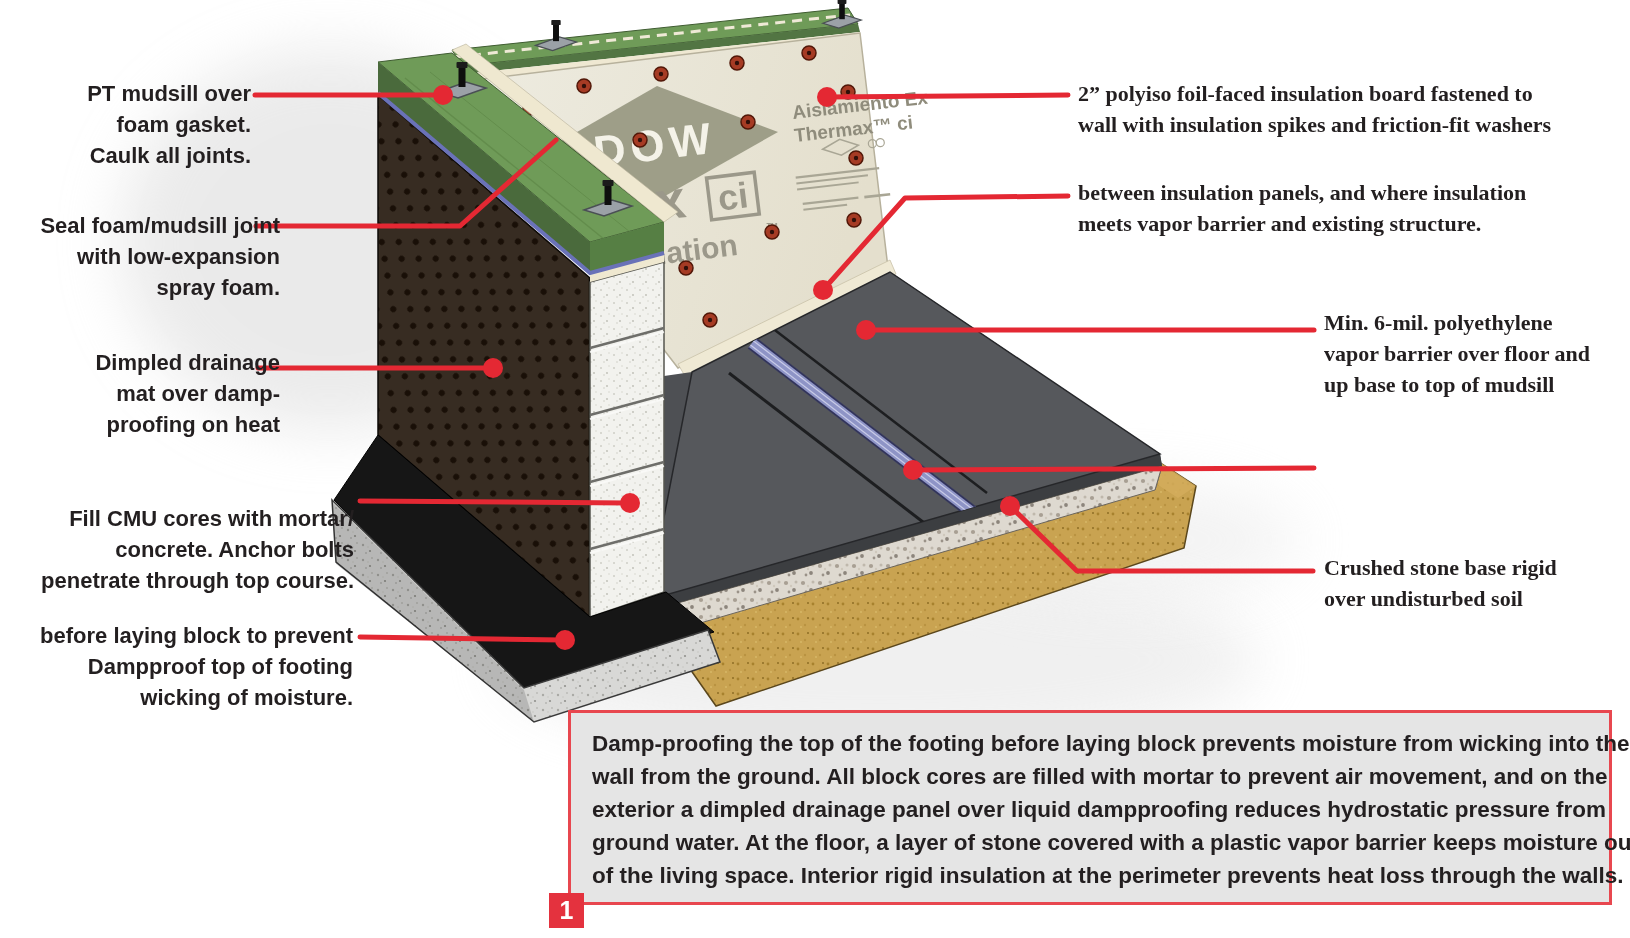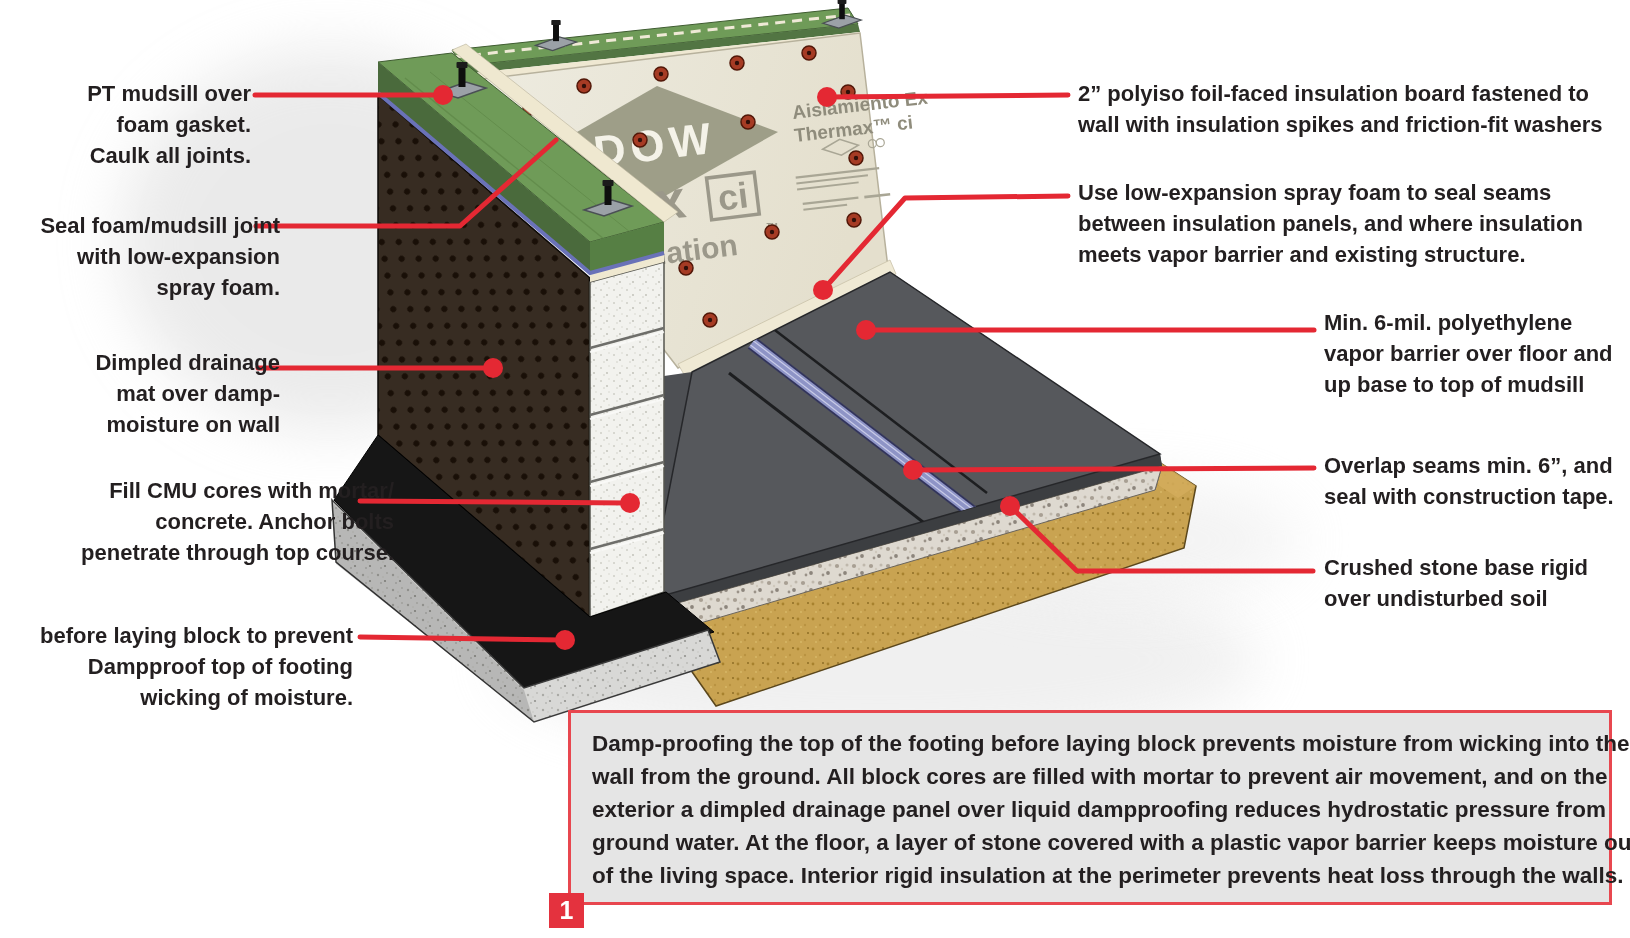--- a/index.html
+++ b/index.html
@@ -1,21 +1,21 @@
 <!DOCTYPE html>
 <html><head>
 <meta charset="utf-8">
 <style>
   html,body{margin:0;padding:0;background:#fff;}
   #stage{position:relative;width:1630px;height:938px;background:#ffffff;overflow:hidden;
          font-family:"Liberation Sans",sans-serif;color:#231f20;}
   #diagram-svg{position:absolute;left:0;top:0;width:1630px;height:938px;}
   .callout-label{position:absolute;font-weight:bold;font-size:22px;line-height:31px;color:#231f20;}
   .callout-label.left{text-align:right;}
-  .callout-label.right{text-align:left;}
+  .callout-label.right{text-align:left;font-family:Liberation Serif, serif;}
   .callout-label div{white-space:nowrap;}
   #caption-box{position:absolute;left:568px;top:710px;width:1044px;height:195px;
                border:3px solid #e8474f;box-sizing:border-box;background:#e5e5e5;}
   #caption-text{position:absolute;left:21px;top:14px;font-weight:bold;font-size:22.5px;line-height:33px;}
   #caption-text div{white-space:nowrap;}
   #note-badge{position:absolute;left:549px;top:893px;width:35px;height:35px;background:#e4323e;
               color:#fff;font-weight:bold;font-size:25px;display:flex;align-items:center;
               justify-content:center;z-index:5;}
   svg text{font-family:"Liberation Sans",sans-serif;}
 </style>
@@ -299,50 +299,45 @@
   <div>Caulk all joints.</div>
 </div>
 <div class="callout-label left" style="left:0;top:210px;width:251px;padding-left:29px;">
   <div>Seal foam/mudsill joint</div>
   <div>with low-expansion</div>
   <div>spray foam.</div>
 </div>
 <div class="callout-label left" style="left:0;top:347px;width:252px;padding-left:28px;">
   <div>Dimpled drainage</div>
   <div>mat over damp-</div>
-  <div>moisture on wall</div>
-</div>
-<div class="callout-label left" style="left:0;top:475px;width:354px;padding-left:40px;">
+  <div>proofing on heat</div>
+</div>
+<div class="callout-label left" style="left:0;top:503px;width:354px;">
   <div>Fill CMU cores with mortar/</div>
   <div>concrete. Anchor bolts</div>
   <div>penetrate through top course.</div>
 </div>
 <div class="callout-label left" style="left:0;top:620px;width:353px;">
   <div>before laying block to prevent</div>
   <div>Dampproof top of footing</div>
   <div>wicking of moisture.</div>
 </div>
 
 <div class="callout-label right" style="left:1078px;top:78px;">
   <div>2” polyiso foil-faced insulation board fastened to</div>
   <div>wall with insulation spikes and friction-fit washers</div>
 </div>
 <div class="callout-label right" style="left:1078px;top:177px;">
-  <div>Use low-expansion spray foam to seal seams</div>
   <div>between insulation panels, and where insulation</div>
   <div>meets vapor barrier and existing structure.</div>
 </div>
 <div class="callout-label right" style="left:1324px;top:307px;">
   <div>Min. 6-mil. polyethylene</div>
   <div>vapor barrier over floor and</div>
   <div>up base to top of mudsill</div>
-</div>
-<div class="callout-label right" style="left:1324px;top:450px;">
-  <div>Overlap seams min. 6”, and</div>
-  <div>seal with construction tape.</div>
 </div>
 <div class="callout-label right" style="left:1324px;top:552px;">
   <div>Crushed stone base rigid</div>
   <div>over undisturbed soil</div>
 </div>
 
 <div id="caption-box">
   <div id="caption-text">
     <div>Damp-proofing the top of the footing before laying block prevents moisture from wicking into the</div>
     <div>wall from the ground. All block cores are filled with mortar to prevent air movement, and on the</div>

